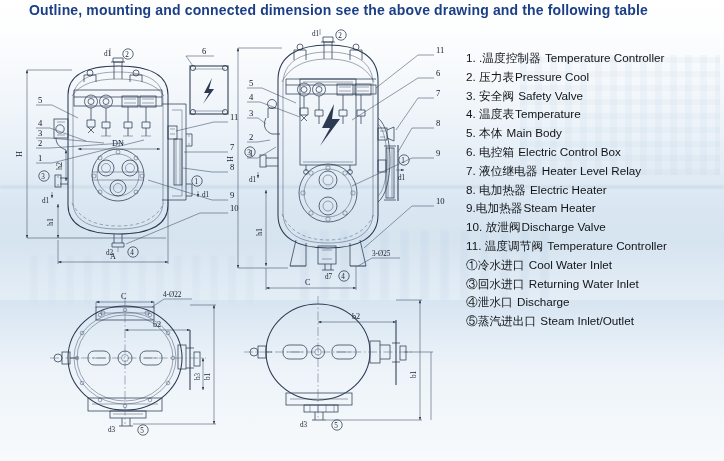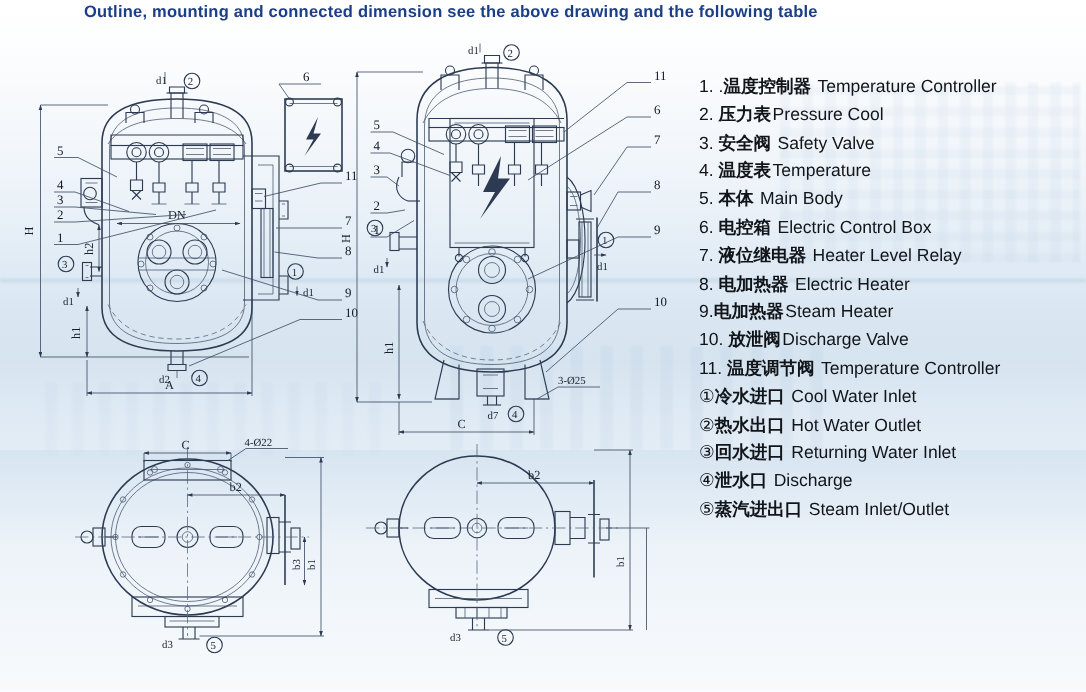--- a/index.html
+++ b/index.html
@@ -31,31 +31,31 @@
     filter:blur(.8px);opacity:.5;}
   .wm-build3{left:30px;top:255px;width:230px;height:50px;
     background:repeating-linear-gradient(90deg,rgba(170,194,218,.2) 0 8px,rgba(255,255,255,0) 8px 18px);
     filter:blur(.9px);opacity:.45;}
   .wm-water{left:0;top:300px;width:724px;height:161px;
     background:linear-gradient(to bottom,rgba(205,222,238,.55),rgba(232,241,248,.35) 40%,rgba(248,251,253,.2));}
   .wm-horizon{left:0;top:186px;width:724px;height:2px;background:rgba(160,186,212,.35);filter:blur(1px);}
 
   #title{
     position:absolute;left:29px;top:2px;
-    font-size:11px;font-weight:bold;color:#1b3f87;
-    letter-spacing:.15px;white-space:nowrap;margin-left:27px;
+    font-size:14px;font-weight:bold;color:#1b3f87;
+    letter-spacing:.15px;white-space:nowrap;
   }
 
   #legend{position:absolute;left:466px;top:52px;width:256px;}
   .leg-row{
     font-size:11.7px;color:#111418;line-height:1.0;
     margin-bottom:7.1px;white-space:nowrap;
   }
   .leg-row .num{margin-right:0px;}
-  .leg-row .cn{margin-right:1px;font-weight:bold;}
+  .leg-row .cn{margin-right:1px;}
 
   
   svg.dwg{position:absolute;left:0;top:0;width:724px;height:461px;overflow:visible;}
   .ln{fill:none;stroke:#2c3b52;stroke-width:.75;}
   .ln2{fill:none;stroke:#2c3b52;stroke-width:1.05;}
   .lnt{fill:none;stroke:#44536b;stroke-width:.5;}
   .cen{fill:none;stroke:#51607a;stroke-width:.5;stroke-dasharray:9 2.5 1.5 2.5;}
   .hid{fill:none;stroke:#51607a;stroke-width:.5;stroke-dasharray:3.5 2.5;}
   .dim{fill:none;stroke:#3c4b63;stroke-width:.55;}
   .fill-d{fill:#2c3b52;stroke:none;}
@@ -522,23 +522,20 @@
     <div class="leg-row">
       <span class="num">10. </span><span class="cn">放泄阀</span><span>Discharge Valve</span>
     </div>
     <div class="leg-row">
       <span class="num">11. </span><span class="cn">温度调节阀</span><span> Temperature Controller</span>
     </div>
     <div class="leg-row">
       <span class="num">①</span><span class="cn">冷水进口</span><span> Cool Water Inlet</span>
     </div>
     <div class="leg-row">
-      <span class="num">②</span><span class="cn">热水出口</span><span> Hot Water Outlet</span>
-    </div>
-    <div class="leg-row">
       <span class="num">③</span><span class="cn">回水进口</span><span> Returning Water Inlet</span>
     </div>
     <div class="leg-row">
       <span class="num">④</span><span class="cn">泄水口</span><span> Discharge</span>
     </div>
     <div class="leg-row">
       <span class="num">⑤</span><span class="cn">蒸汽进出口</span><span> Steam Inlet/Outlet</span>
     </div>
   </div>
 

